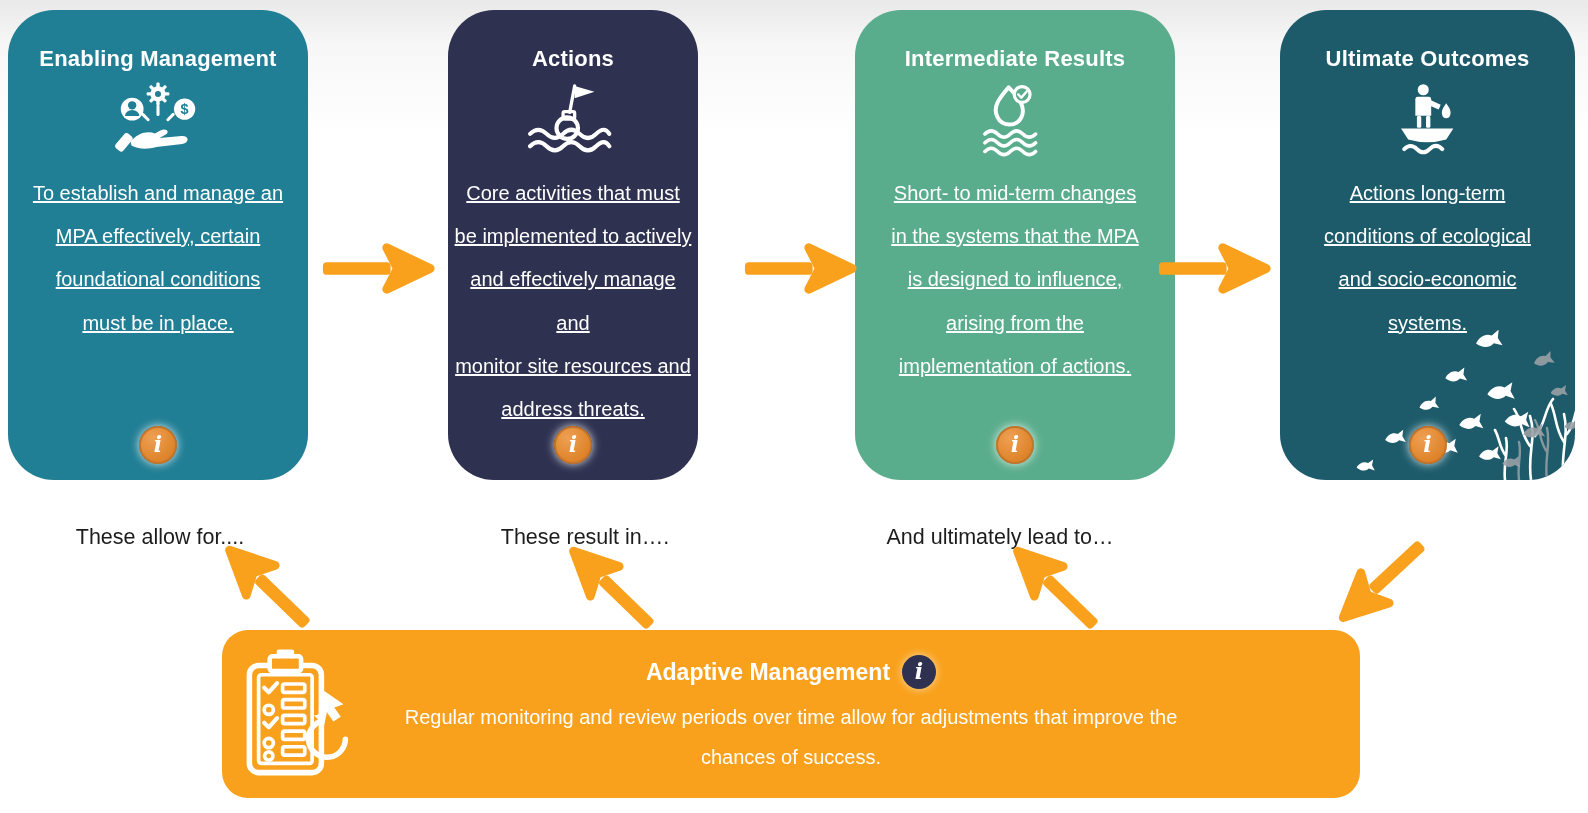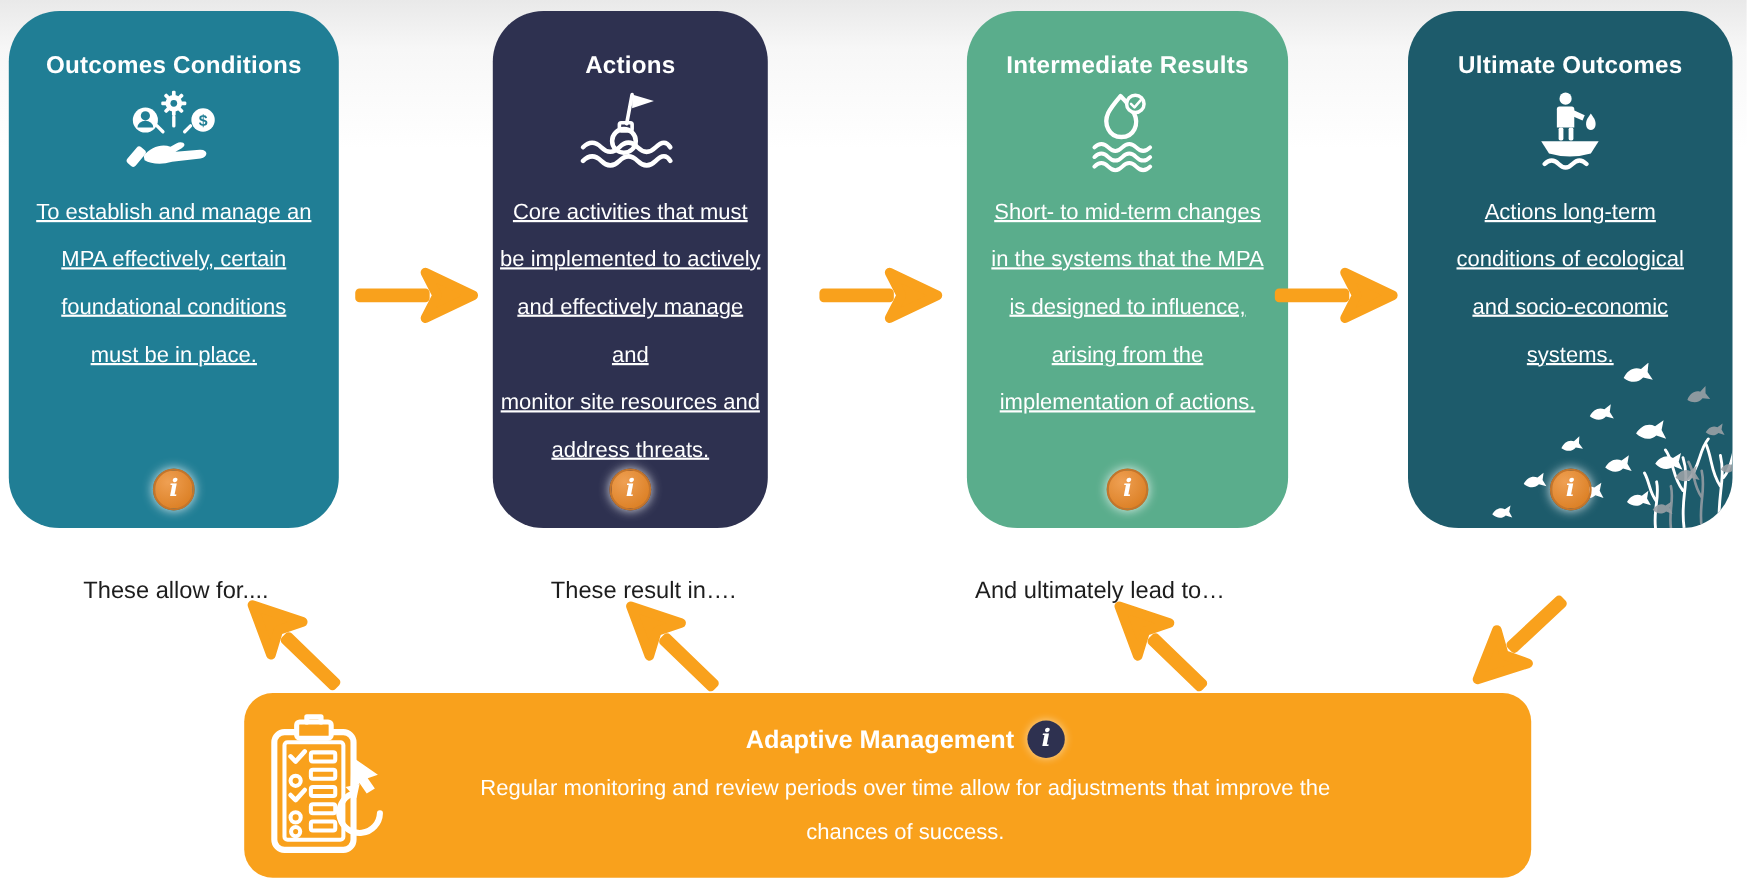--- a/index.html
+++ b/index.html
@@ -5,21 +5,21 @@
   html,body{margin:0;padding:0;background:#fff;}
   .stage{
     position:relative;width:1588px;height:813px;overflow:hidden;
     font-family:"Liberation Sans",sans-serif;
     background:linear-gradient(180deg,#e9e9e9 0px,#f7f7f7 45px,#ffffff 135px);
   }
   
   .card{position:absolute;top:10px;height:470px;border-radius:46px;color:#fff;text-align:center;overflow:hidden;}
   .card.c0{left:8px;width:300px;background:#207E95;}
   .card.c1{left:448px;width:250px;background:#2E3150;}
-  .card.c2{left:879px;width:292px;background:#5AAD8C;}
+  .card.c2{left:855px;width:320px;background:#5AAD8C;}
   .card.c3{left:1280px;width:295px;background:#1D5B6B;}
   .card-title{margin-top:36px;font-size:22px;font-weight:bold;letter-spacing:.2px;}
   .card-icon{height:78px;margin-top:8px;display:flex;align-items:center;justify-content:center;}
   .card-icon svg{height:76px;width:130px;}
   .card-body{margin-top:14px;font-size:20px;line-height:2.16;white-space:pre-line;padding:0 4px;text-decoration:underline;}
   .info-badge{
     position:absolute;left:50%;bottom:16px;transform:translateX(-50%);
     width:38px;height:38px;border-radius:50%;
     background:radial-gradient(circle at 35% 30%,#efa053,#dd8228 75%);
     border:2px solid #c4752b;box-shadow:0 0 10px rgba(255,255,255,.85);
@@ -34,36 +34,36 @@
   
   .connector{position:absolute;top:501px;width:320px;text-align:center;font-size:21.5px;color:#1d1d1d;margin-top:24px;}
   .lb0{left:0px;} .lb1{left:425px;} .lb2{left:840px;}
   
   .darrow{position:absolute;width:118px;height:58px;}
   .d0{left:207px;top:557px;transform:rotate(-136deg);}
   .d1{left:551px;top:558px;transform:rotate(-136deg);}
   .d2{left:995px;top:558px;transform:rotate(-136deg);}
   .d3{left:1322px;top:554px;transform:rotate(137deg);}
   
-  .adaptive{position:absolute;left:222px;top:630px;width:1138px;height:168px;border-radius:26px;background:#F9A11C;color:#fff;padding-left:32px;}
+  .adaptive{position:absolute;left:222px;top:630px;width:1138px;height:168px;border-radius:26px;background:#F9A11C;color:#fff;}
   .clipboard{position:absolute;left:20px;top:13px;width:120px;height:142px;}
   .ad-head{display:flex;align-items:center;justify-content:center;gap:12px;margin-top:25px;}
   .ad-title{font-size:23px;font-weight:bold;}
   .ad-body{margin-top:8px;text-align:center;font-size:20px;line-height:2.0;white-space:pre-line;}
   .ad-info{position:static;transform:none;}
   
   .reef{position:absolute;right:0;bottom:0;width:250px;height:150px;pointer-events:none;}
 </style>
 </head>
 <body>
 
 <div class="stage">
 
   <div class="card c0">
-    <div class="card-title">Outcomes Conditions</div>
+    <div class="card-title">Enabling Management</div>
     <div class="card-icon">
       <svg viewBox="0 0 120 100">
 
         <circle cx="26" cy="37" r="15" fill="#fff"></circle>
         <circle cx="26" cy="32" r="5.5" fill="#207E95"></circle>
         <path d="M16.5 46 a9.5 8 0 0 1 19 0 z" fill="#207E95"></path>
 
         <g fill="#fff">
           <circle cx="60" cy="17" r="10"></circle>
           <g>

